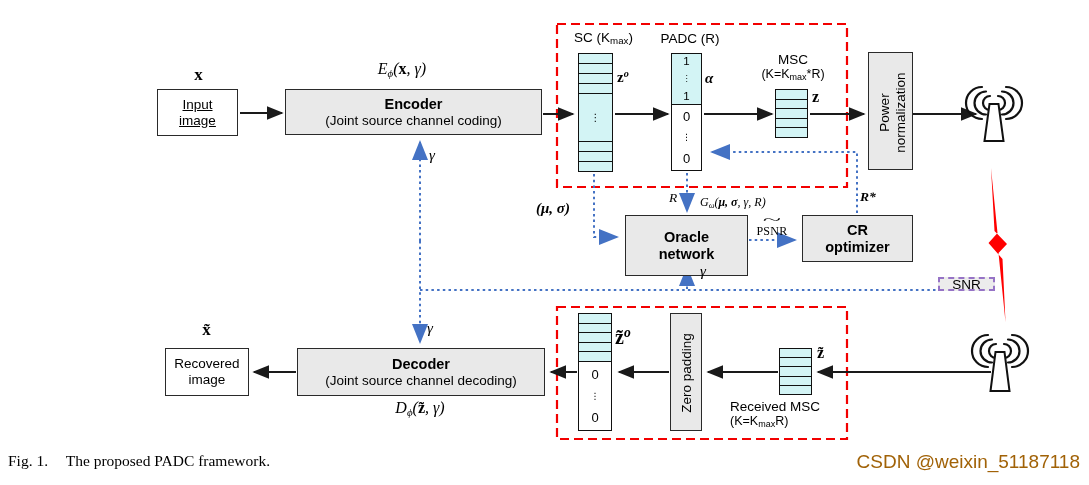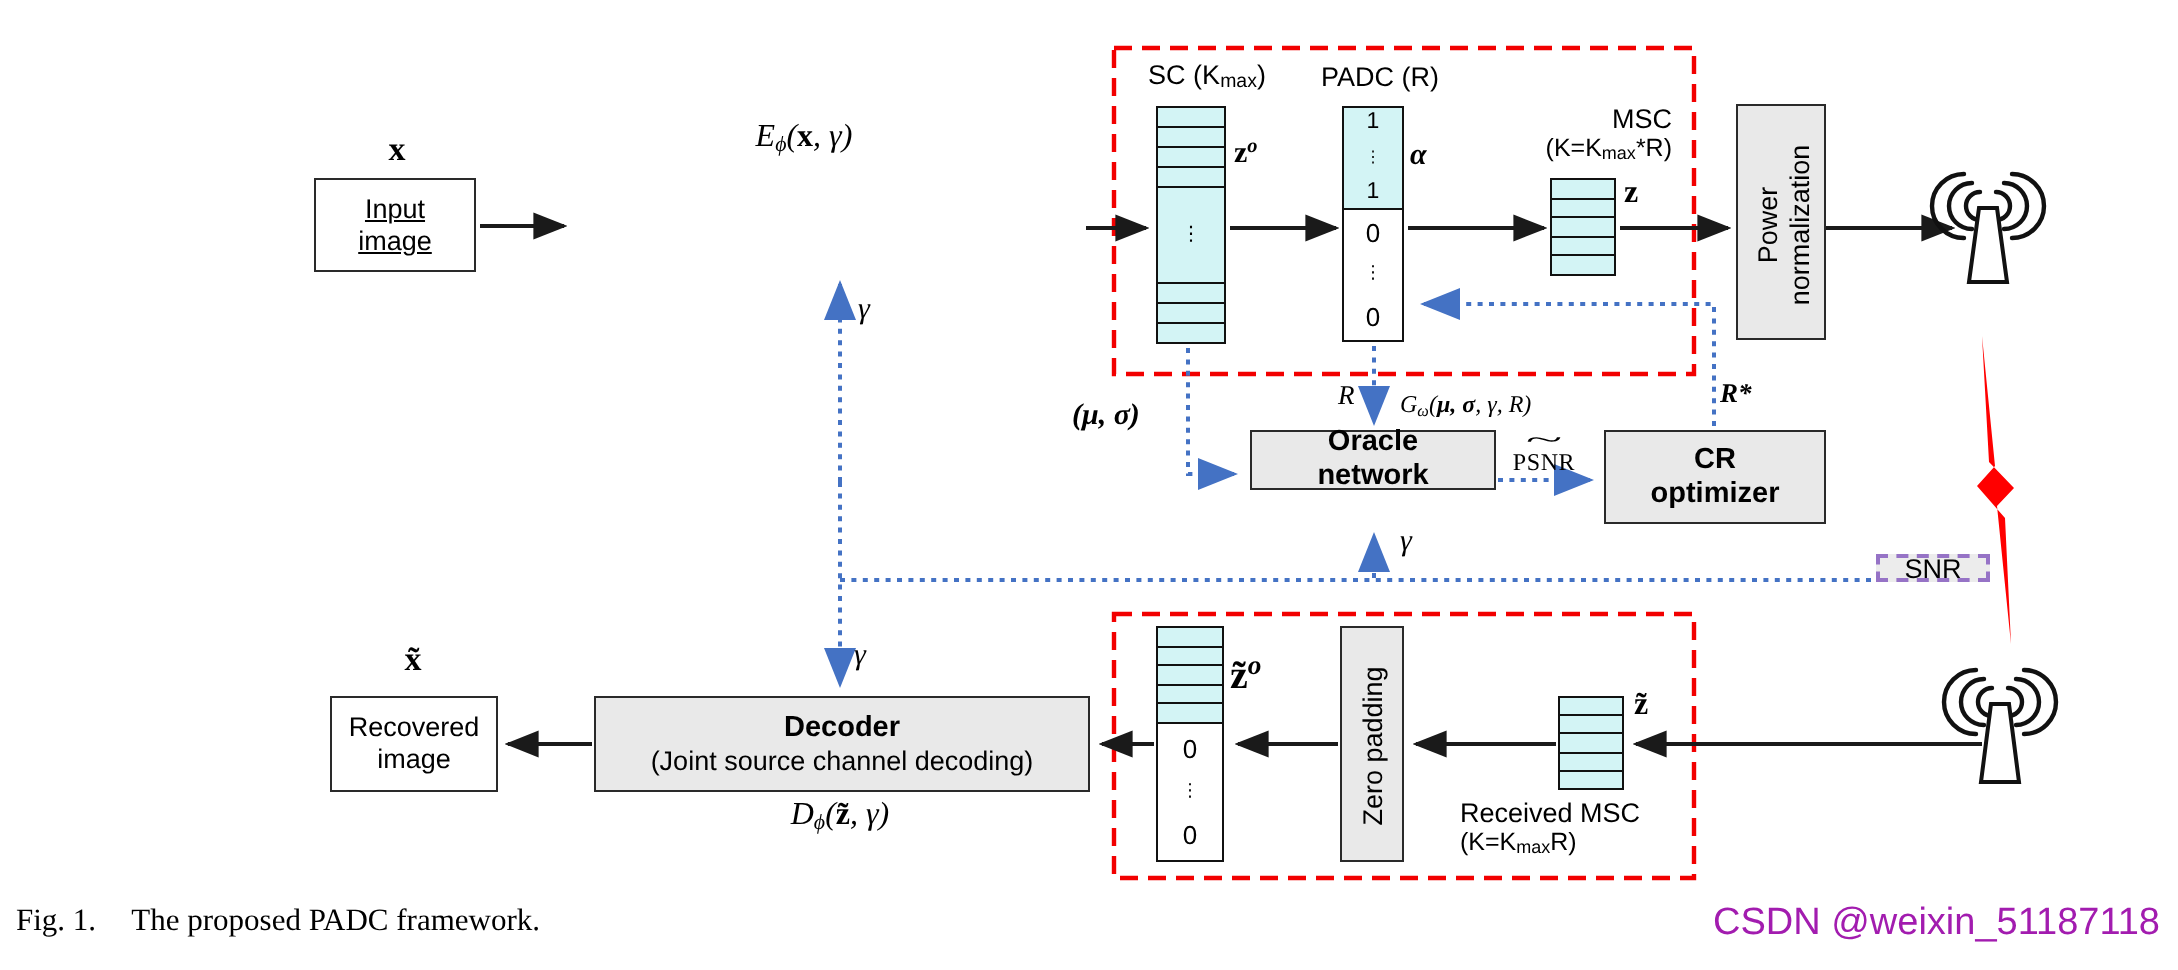--- a/index.html
+++ b/index.html
@@ -33,21 +33,21 @@
   .cellcol{display:flex;flex-direction:column;align-items:center;justify-content:space-between;}
   .whitepart{background:#fff;}
   .snrbox{background:#ececec;border:2px dashed #9673c6;display:flex;align-items:center;
           justify-content:center;font-size:13.5px;}
   .psnr{text-align:center;font-family:"Liberation Serif",serif;z-index:2;}
   .psnr .tl{display:block;height:7px;line-height:6px;font-size:13px;transform:scaleX(2.6);}
   .psnr .tx{display:block;font-size:12px;letter-spacing:0.3px;}
   .caption{position:absolute;left:8px;top:452px;font:15.5px "Liberation Serif",serif;z-index:2;text-align:right;}
   .caption .fig{margin-right:14px;}
   .watermark{position:absolute;left:838px;top:451px;width:242px;text-align:right;
-             font:19px "Liberation Sans",sans-serif;color:#a21caf;z-index:2;}
+             font:19px "Liberation Sans",sans-serif;color:#a16207;z-index:2;}
 </style>
 </head>
 <body>
 
 <div class="canvas">
 
   <svg class="wires" width="1089" height="485" viewBox="0 0 1089 485">
     <defs>
       <marker id="ab" viewBox="0 0 10 8" refX="9" refY="4" markerWidth="8.5" markerHeight="7" orient="auto">
         <path d="M0,0L10,4L0,8z" fill="#1a1a1a"></path>
@@ -116,20 +116,24 @@
 
   <div class="el wbox" style="left:157px;top:89px;width:81px;height:47px;text-decoration:underline;">
     <span class="t2">Input</span>
     <span class="t2">image</span>
   </div>
 
   <div class="el lbl math" style="left:352px;top:60px;width:100px;font-size:16px;text-align:center;">
     <span>E</span><span class="sub">ϕ</span><span>(</span><span class="mbold" style="font-style:normal;">x</span><span>, γ)</span>
   </div>
 
+  <div class="el gbox" style="left:285px;top:89px;width:257px;height:46px;">
+    <span class="t1">Encoder</span>
+    <span class="t2">(Joint source channel coding)</span>
+  </div>
 
   <div class="el lbl" style="left:556px;top:30px;width:95px;text-align:center;">
     <span>SC (K</span><span class="ssub">max</span><span>)</span>
   </div>
 
   <div class="stack" style="left:578px;top:53px;width:35px;height:119px;">
     <div class="row h9"></div>
     <div class="row h9"></div>
     <div class="row h9"></div>
     <div class="row h9"></div>
@@ -153,21 +157,21 @@
     </div>
     <div class="cellcol" style="flex:1 1 auto;padding:5px 0;">
       <span style="font-size:13px;line-height:13px;">0</span>
       <span class="dots" style="font-size:9px;line-height:9px;">⋮</span>
       <span style="font-size:13px;line-height:13px;">0</span>
     </div>
   </div>
 
   <span class="el lbl math mbold" style="left:705px;top:70px;font-size:15px;">α</span>
 
-  <div class="el lbl" style="left:750px;top:53px;width:86px;text-align:right;line-height:14px;">
+  <div class="el lbl" style="left:750px;top:53px;width:86px;text-align:center;line-height:14px;">
     <span style="display:block;">MSC</span>
     <span style="display:block;font-size:12.5px;"><span>(K=K</span><span class="ssub">max</span><span>*R)</span></span>
   </div>
 
   <div class="stack" style="left:775px;top:89px;width:33px;height:49px;">
     <div class="row"></div>
     <div class="row"></div>
     <div class="row"></div>
     <div class="row"></div>
     <div class="row last"></div>
@@ -187,21 +191,21 @@
   <span class="el lbl math mbold" style="left:860px;top:189px;font-size:13.5px;">R*</span>
 
   <span class="el lbl math mbold" style="left:536px;top:200px;font-size:15px;">(μ, σ)</span>
 
   <span class="el lbl math" style="left:669px;top:190px;font-size:13.5px;">R</span>
 
   <div class="el lbl math" style="left:700px;top:195px;font-size:12px;">
     <span>G</span><span class="sub">ω</span><span>(</span><span class="mbold">μ, σ</span><span>, γ, R)</span>
   </div>
 
-  <div class="el gbox" style="left:625px;top:215px;width:123px;height:30px;">
+  <div class="el gbox" style="left:625px;top:215px;width:123px;height:61px;">
     <span class="t1">Oracle</span>
     <span class="t1">network</span>
   </div>
 
   <div class="el psnr" style="left:748px;top:217px;width:48px;">
     <span class="tl">~</span>
     <span class="tx">PSNR</span>
   </div>
 
   <div class="el gbox" style="left:802px;top:215px;width:111px;height:47px;">

